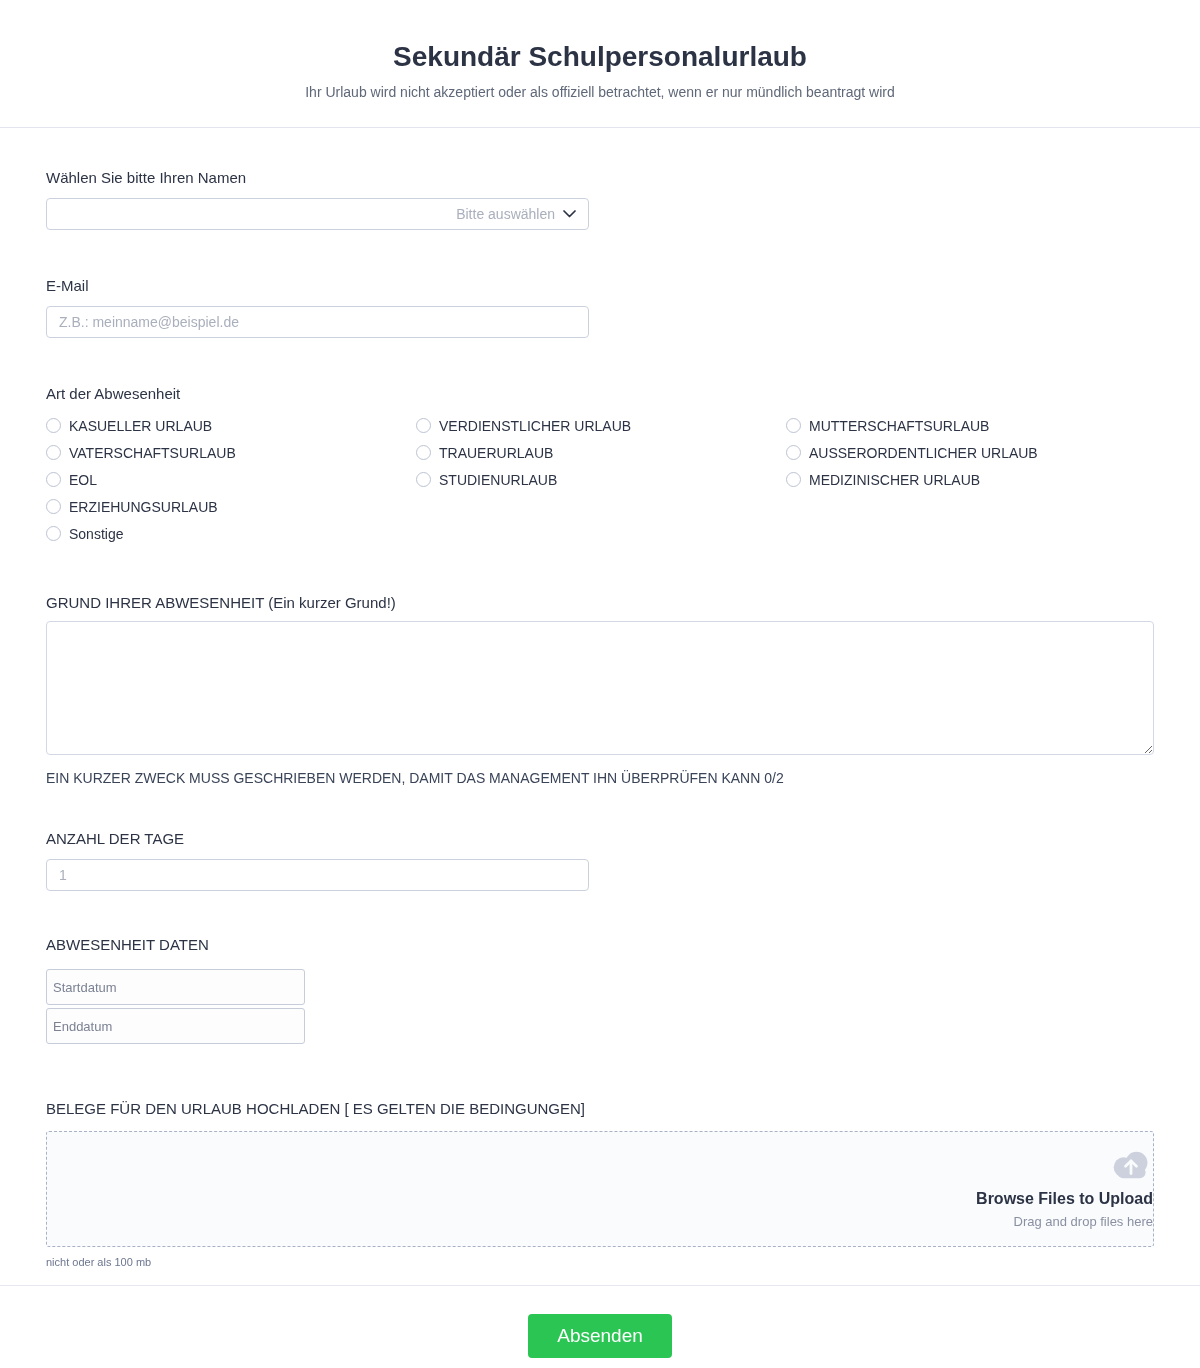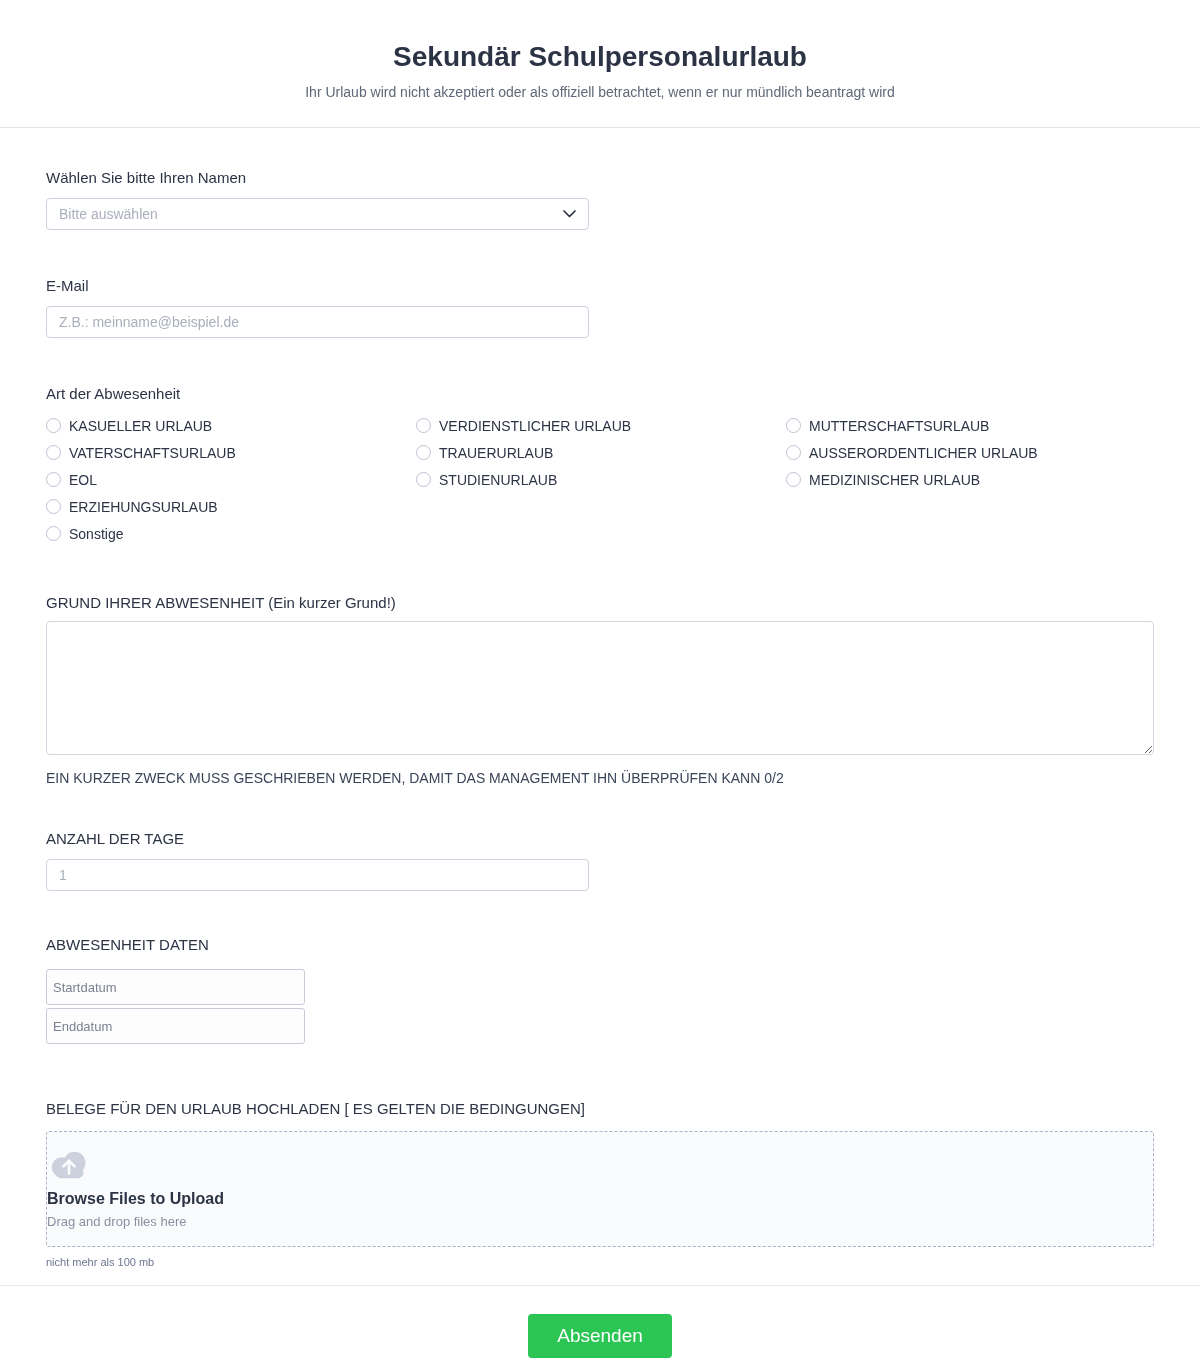--- a/index.html
+++ b/index.html
@@ -50,23 +50,22 @@
     font-family: inherit;
     font-size: 14px;
     color: #2c3345;
     padding: 0 12px;
     outline: none;
   }
   .text-input::placeholder { color: #a9afbc; opacity: 1; }
   .select-box {
     display: flex;
     align-items: center;
-    justify-content: space-between;
+    justify-content: flex-end;
     cursor: pointer;
-    gap: 16px;
   }
   .select-placeholder { color: #a9afbc; font-size: 14px; }
   .chevron { display: inline-flex; margin-left: 8px; flex: 0 0 auto; }
 
   .field-name  { margin-top: 40px; }
   .field-email { margin-top: 46px; }
 
   
   .field-absence { margin-top: 46px; }
   .radio-grid {
@@ -151,21 +150,21 @@
   .field-upload { margin-top: 52px; }
   .upload-box {
     margin-top: 12px;
     width: 1108px;
     height: 116px;
     border: 1px dashed #a9b2c4;
     border-radius: 3px;
     background: #fafbfd;
     display: flex;
     flex-direction: column;
-    align-items: flex-start;
+    align-items: flex-end;
     justify-content: center;
     cursor: pointer;
   }
   .upload-cloud { line-height: 0; }
   .upload-browse {
     margin-top: 10px;
     font-size: 16px;
     font-weight: 700;
     color: #2c3345;
   }
@@ -320,21 +319,21 @@
           </g>
           <g stroke="#fafbfd" stroke-width="3" fill="none" stroke-linecap="round" stroke-linejoin="round">
             <path d="M24 27 V13"></path>
             <path d="M18 19 l6 -6 6 6"></path>
           </g>
         </svg>
       </span>
       <div class="upload-browse">Browse Files to Upload</div>
       <div class="upload-drag">Drag and drop files here</div>
     </div>
-    <div class="small-helper">nicht mehr als 100 mb</div>
+    <div class="small-helper">nicht oder als 100 mb</div>
   </div>
 
 </div>
 
 <hr class="bottom-divider">
 
 <div class="form-footer">
   <button class="submit-button">Absenden</button>
 </div>
 

